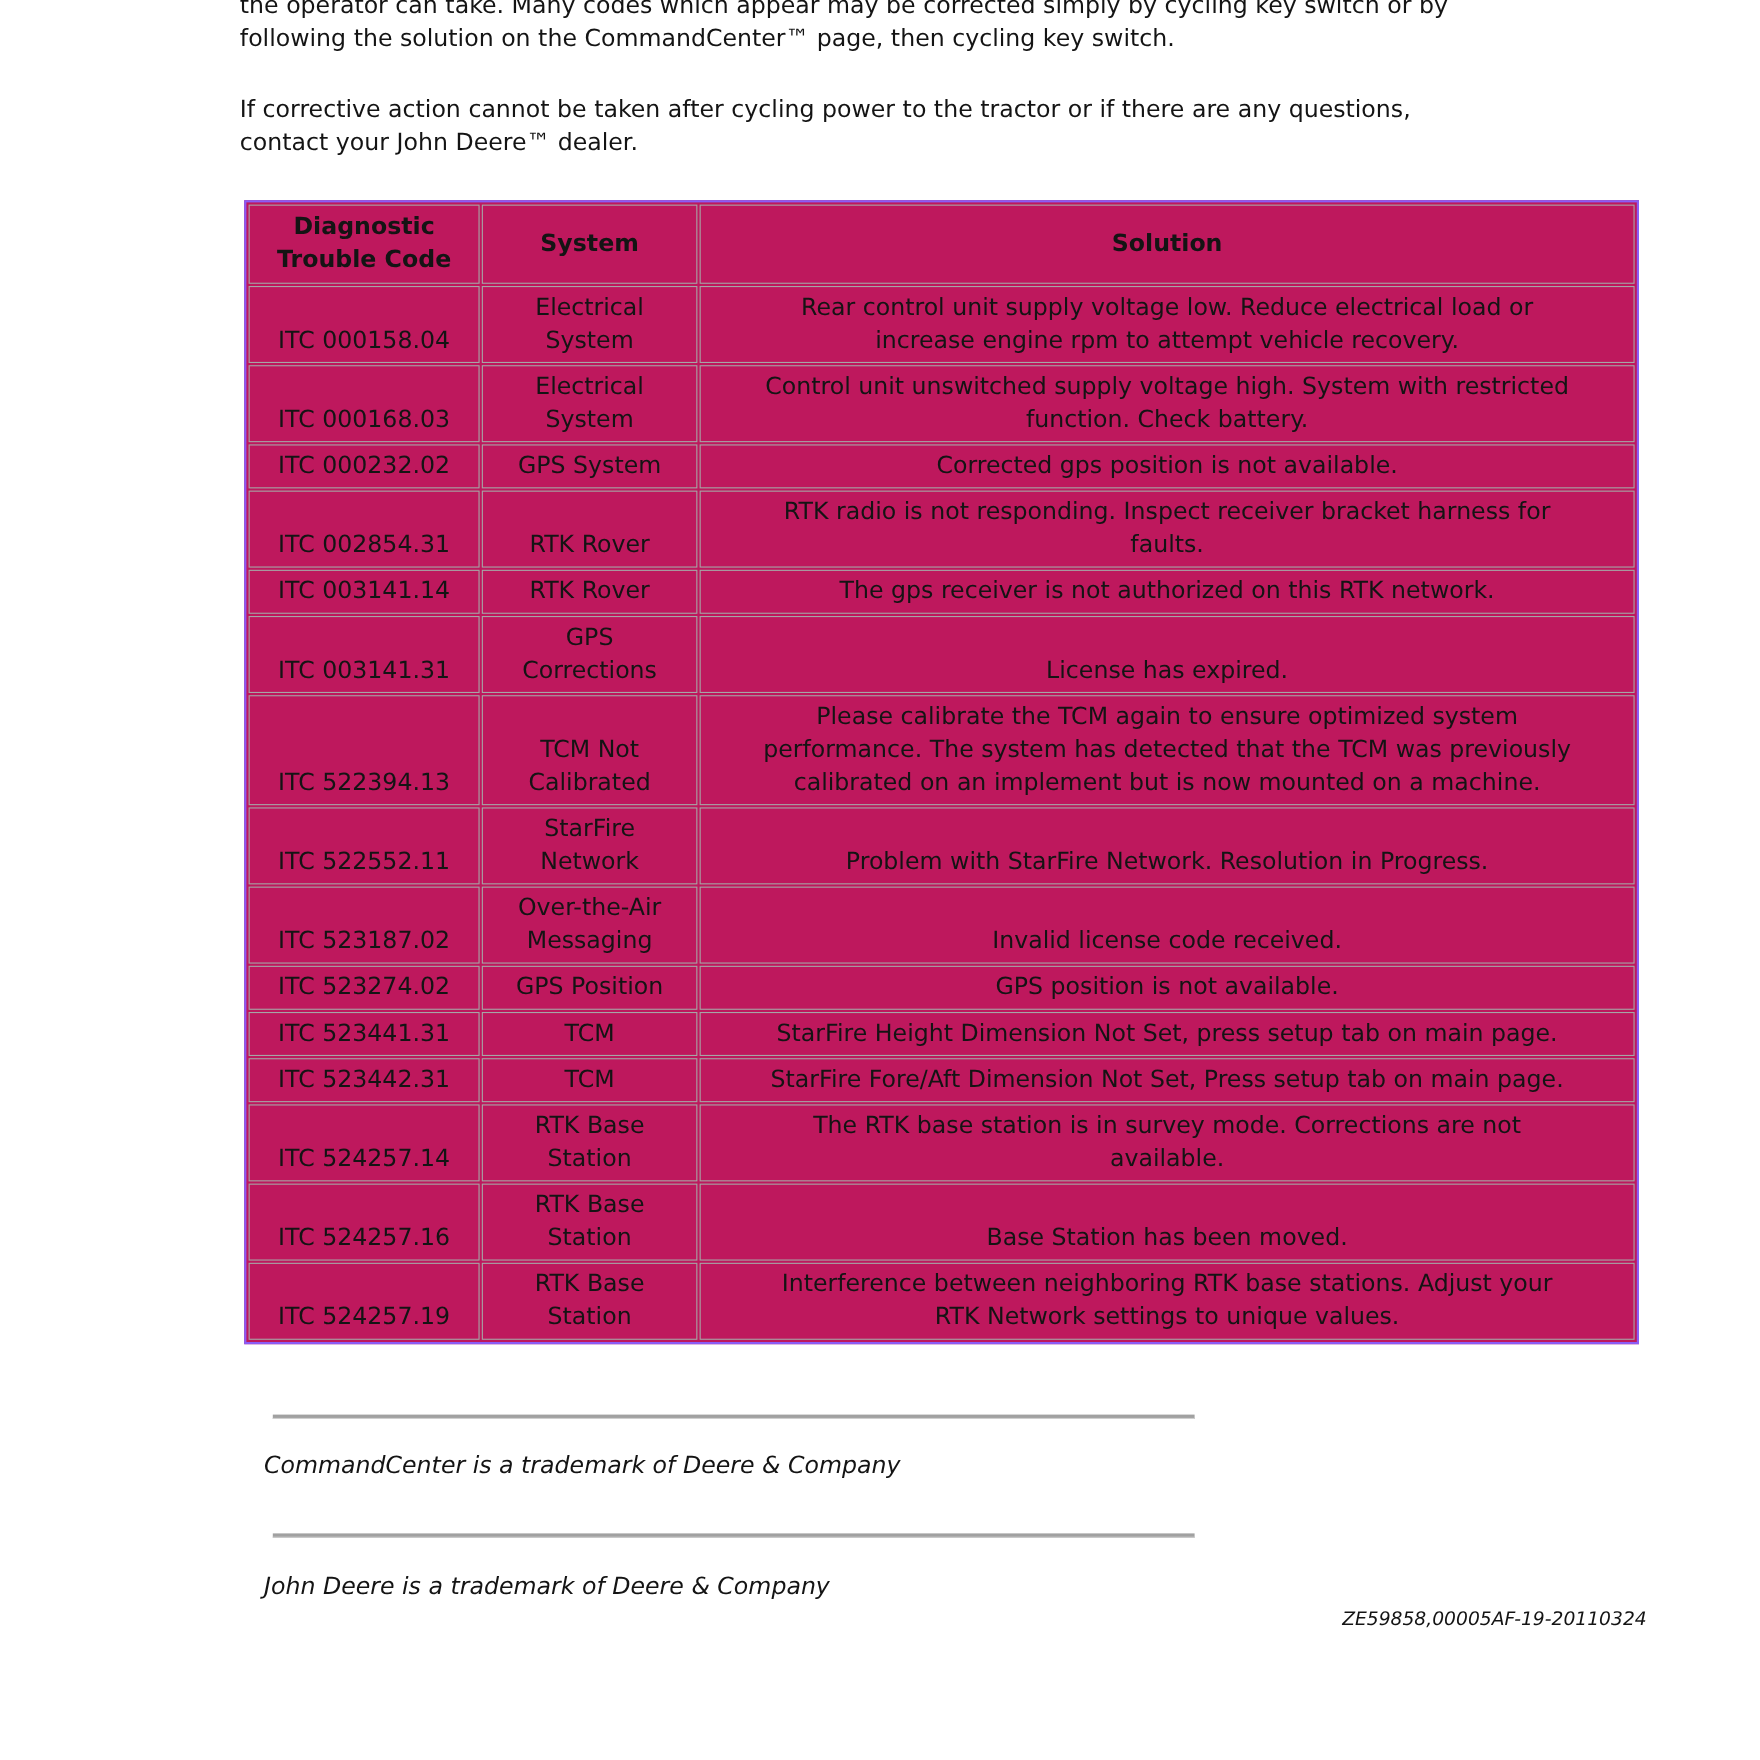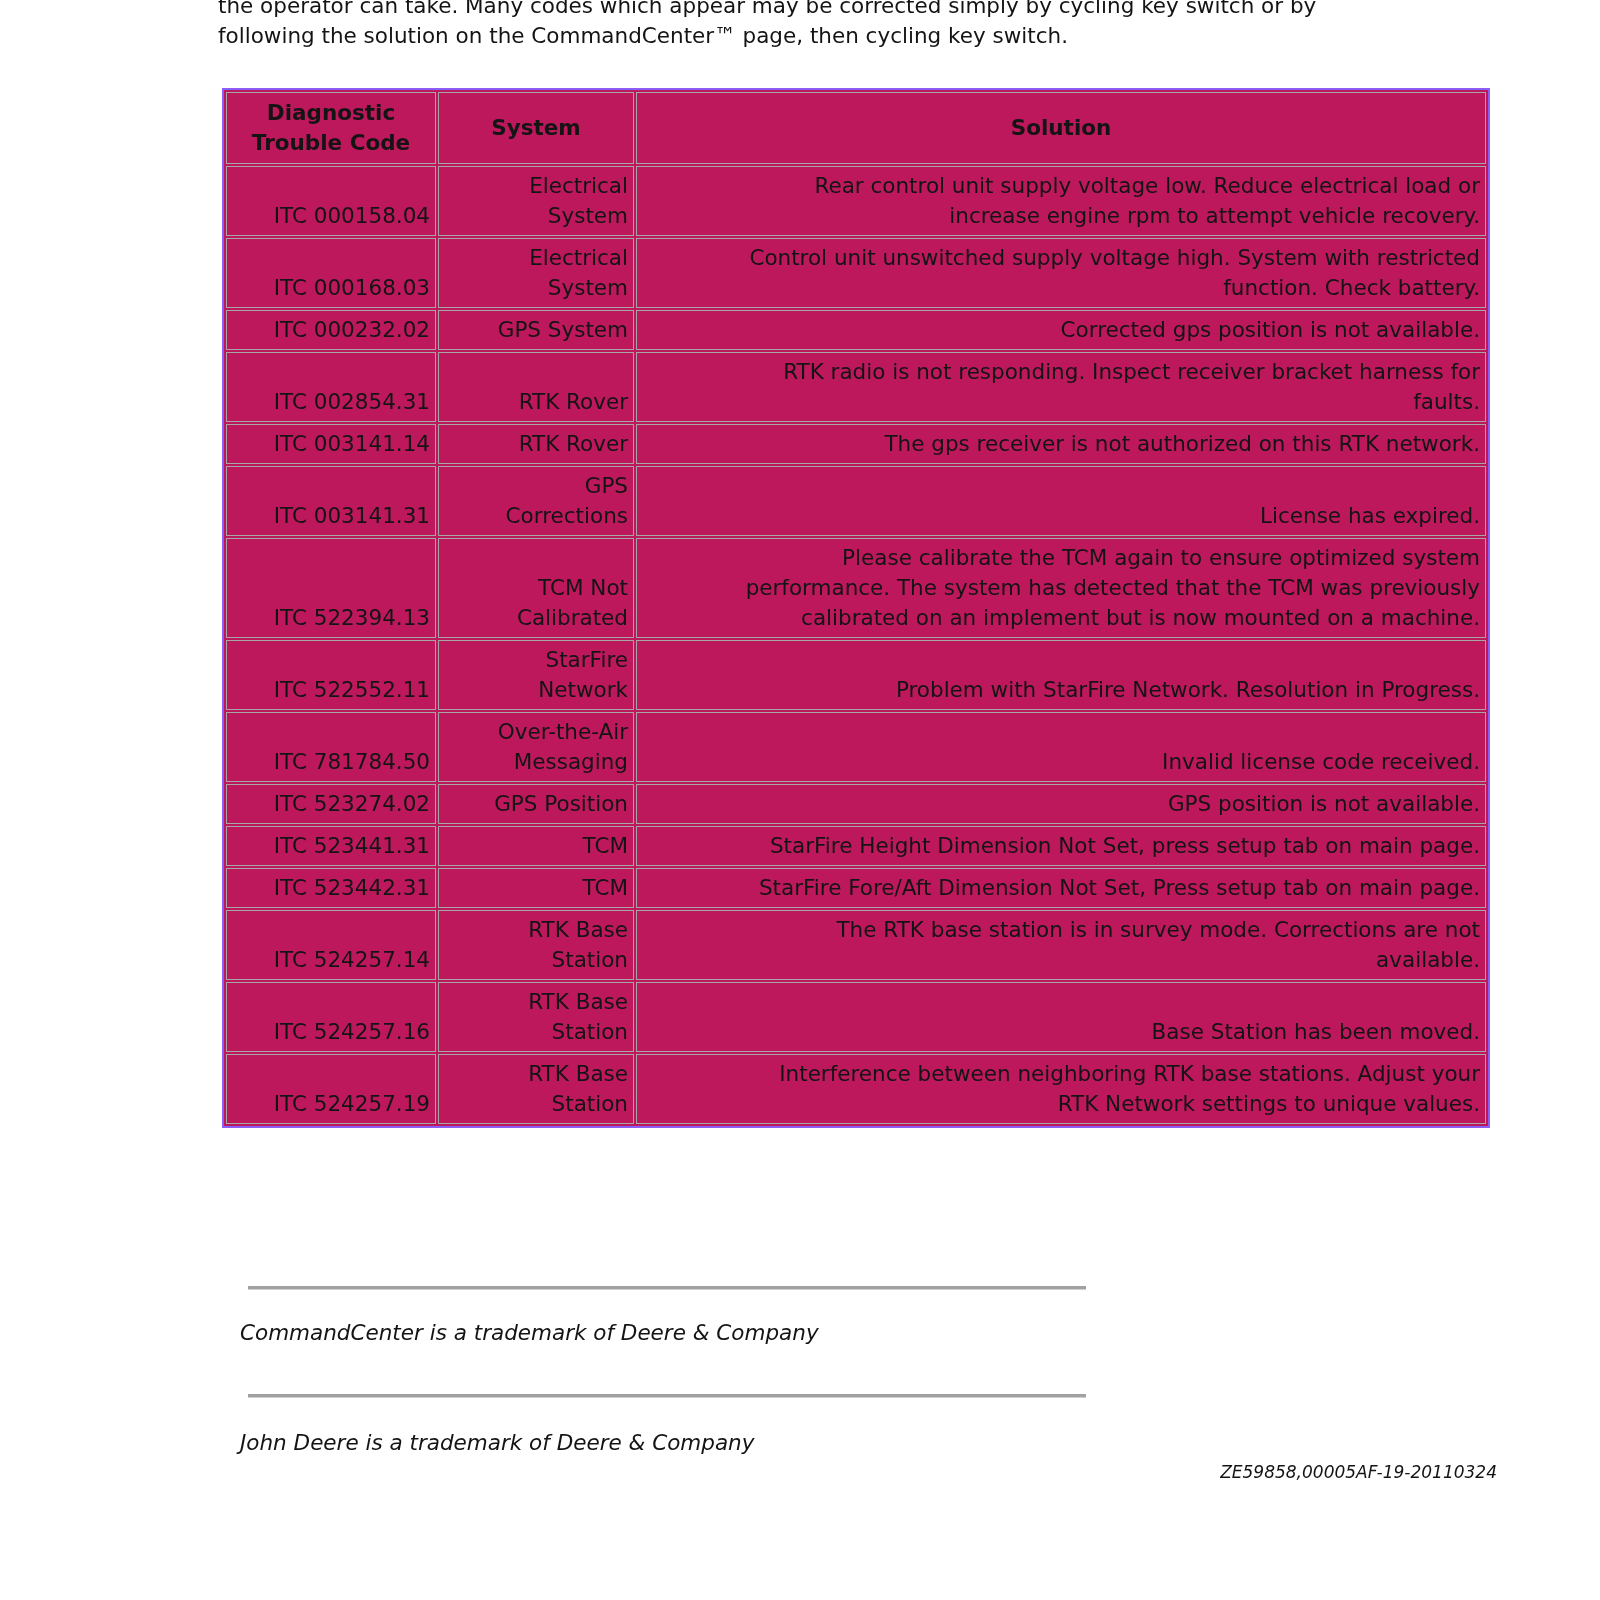--- a/index.html
+++ b/index.html
@@ -48,21 +48,21 @@
     overflow: hidden;
   }
   table.dtc th {
     font-weight: bold;
     text-align: center;
     vertical-align: middle;
     padding: 5px 4px;
   }
   table.dtc td {
     vertical-align: bottom;
-    text-align: right;
+    text-align: center;
     padding: 4px 5px 4px 5px;
     margin-top: 28px;
   }
   col.c-code { width: 210px; }
   col.c-system { width: 196px; }
 
   .footer {
     position: absolute;
     left: 220px; top: 1286px;
     width: 1257px;
@@ -92,20 +92,22 @@
   }
 </style>
 </head>
 <body>
 
 <div class="page">
 
   <div class="content">
     <p class="para">the operator can take. Many codes which appear may be corrected simply by cycling key switch or by
 following the solution on the CommandCenter™ page, then cycling key switch.</p>
+    <p class="para second">If corrective action cannot be taken after cycling power to the tractor or if there are any questions,
+contact your John Deere™ dealer.</p>
 
     <table class="dtc">
       <colgroup>
         <col class="c-code">
         <col class="c-system">
         <col class="c-solution">
       </colgroup>
       <thead>
         <tr>
           <th>Diagnostic
@@ -159,21 +161,21 @@
 performance. The system has detected that the TCM was previously
 calibrated on an implement but is now mounted on a machine.</td>
   </tr>
           <tr>
     <td>ITC 522552.11</td>
     <td>StarFire
 Network</td>
     <td>Problem with StarFire Network. Resolution in Progress.</td>
   </tr>
           <tr>
-    <td>ITC 781784.50</td>
+    <td>ITC 523187.02</td>
     <td>Over-the-Air
 Messaging</td>
     <td>Invalid license code received.</td>
   </tr>
           <tr>
     <td>ITC 523274.02</td>
     <td>GPS Position</td>
     <td>GPS position is not available.</td>
   </tr>
           <tr>

